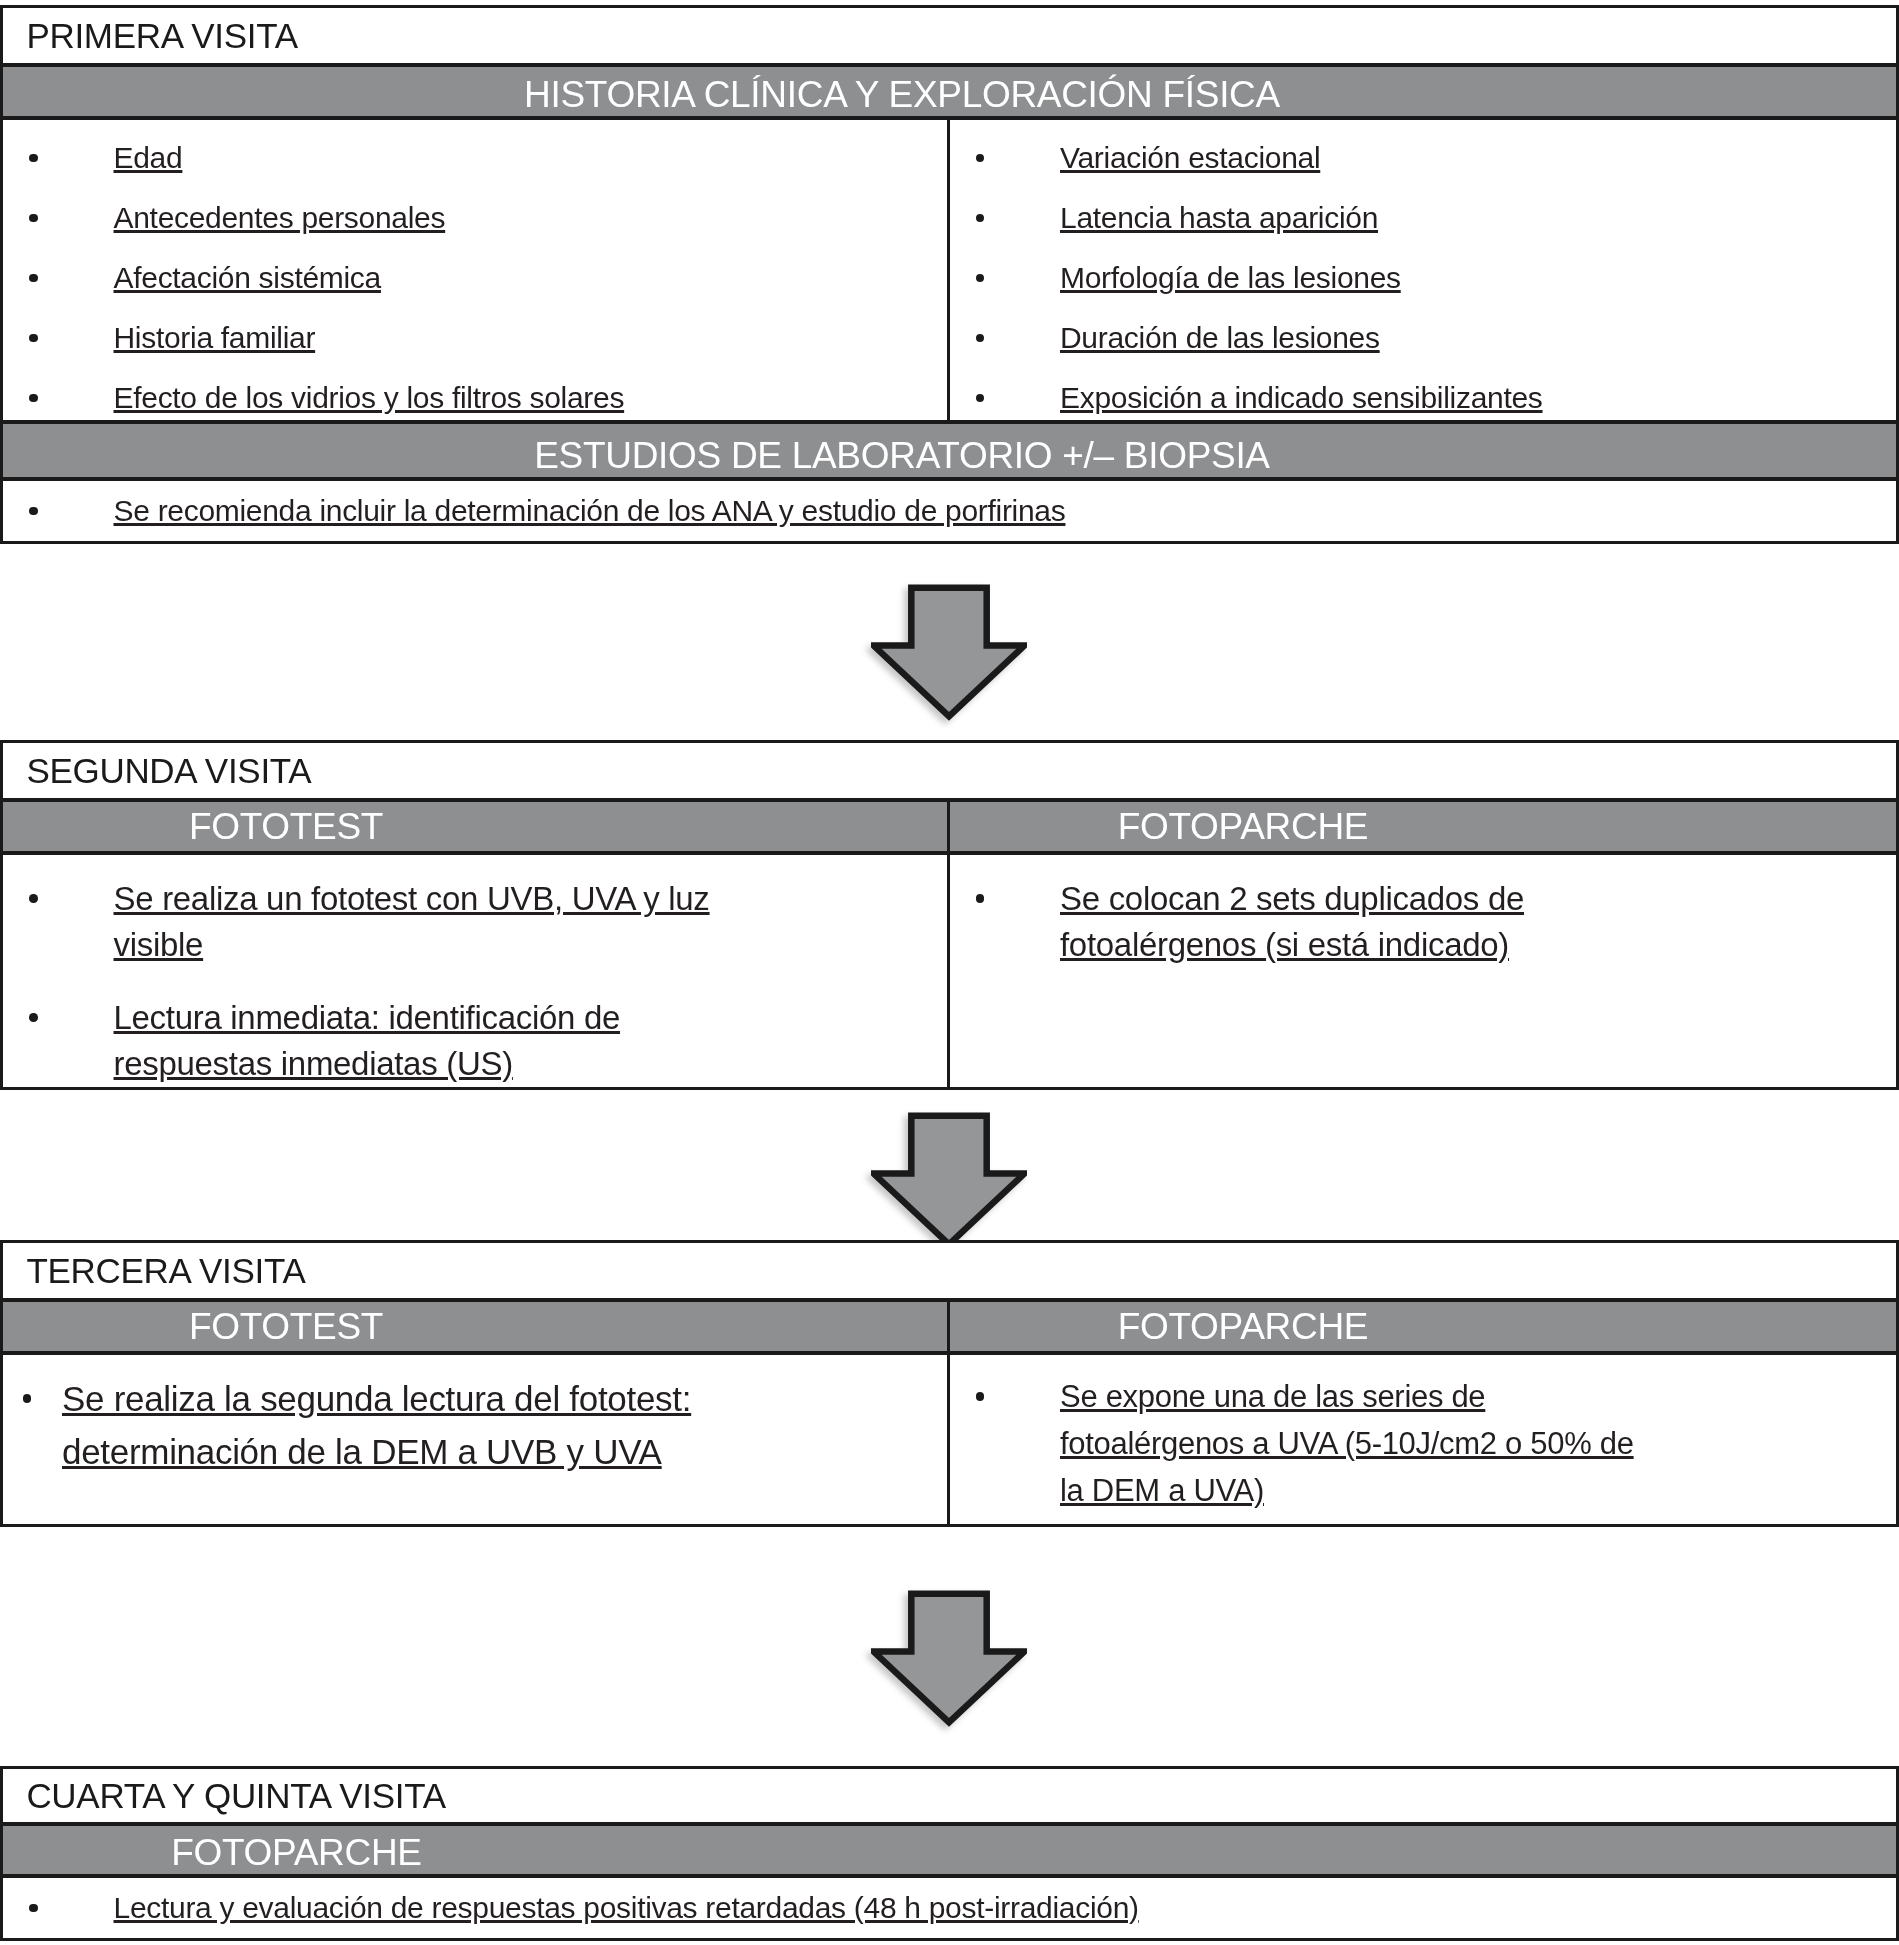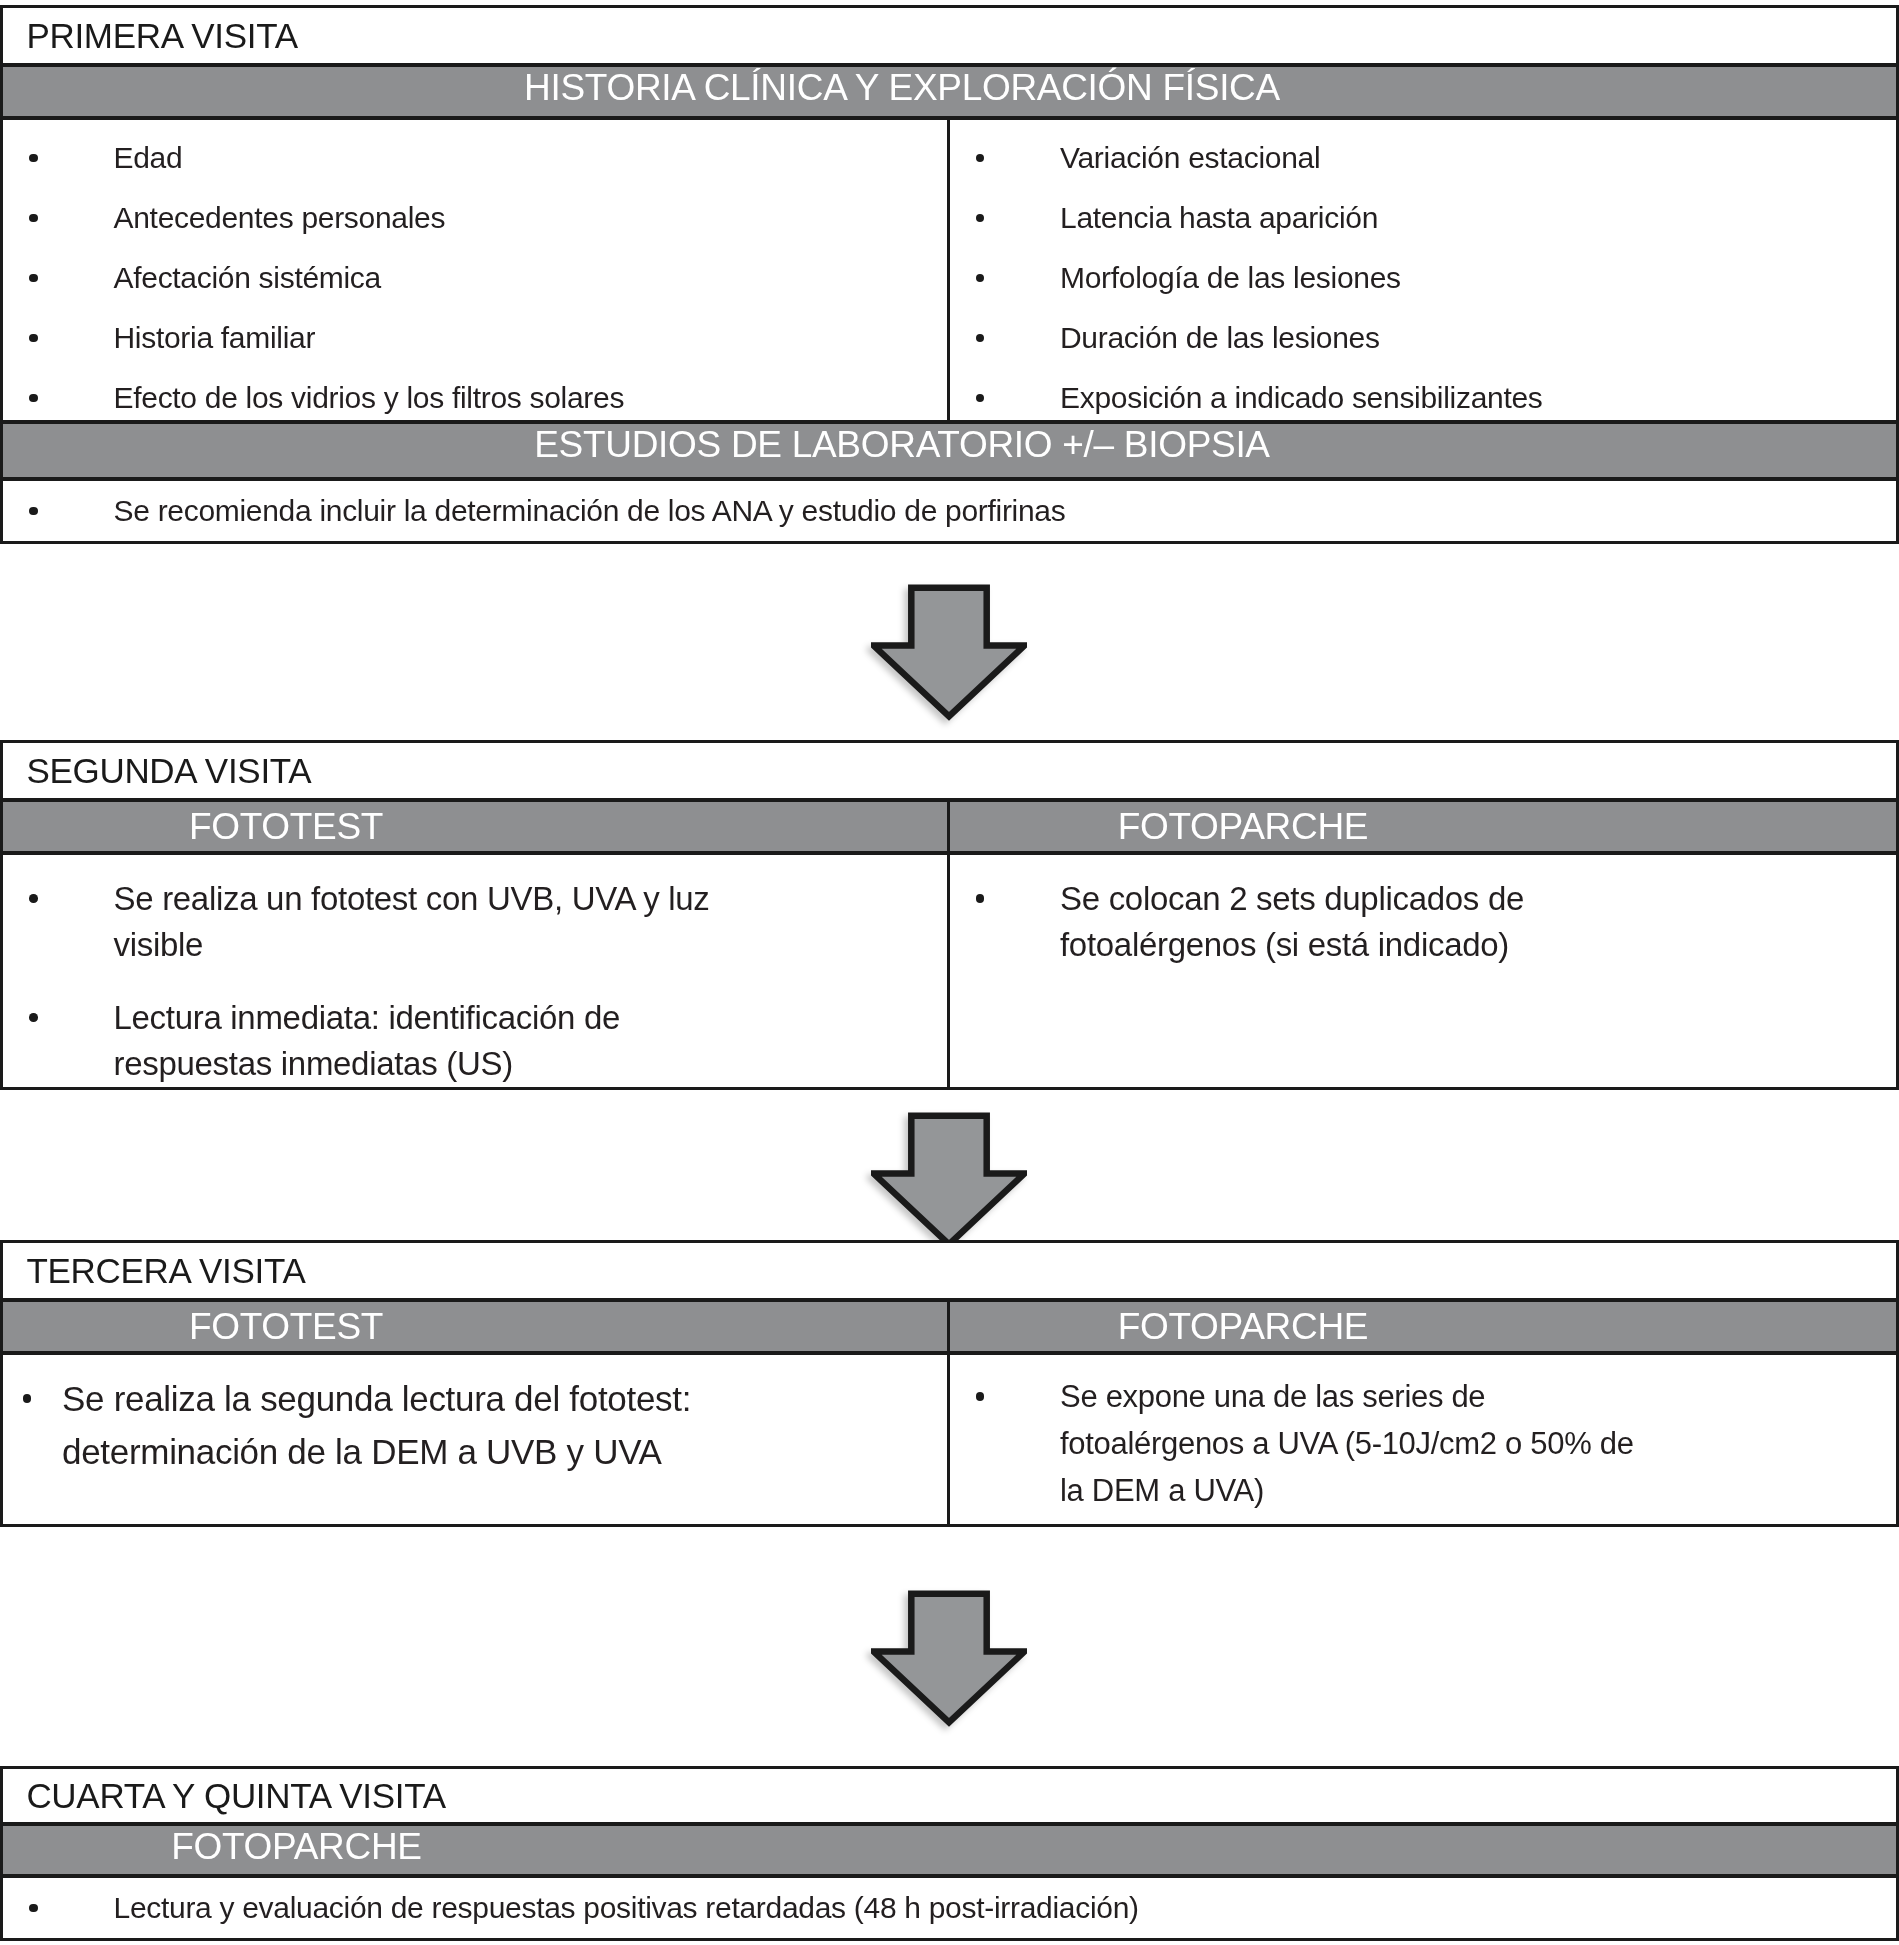--- a/index.html
+++ b/index.html
@@ -15,21 +15,21 @@
     box-sizing:border-box;
   }
   .title-row {
     display:flex; align-items:center;
     padding-left:23.4px; font-size:35px; color:#1a1a1a;
     background:#ffffff;
   }
   .band {
     background:#8e8f91; color:#ffffff;
     border-top:4.6px solid #1a1a1a; border-bottom:4.6px solid #1a1a1a;
-    box-sizing:border-box; display:flex; align-items:flex-start;
+    box-sizing:border-box; display:flex; align-items:flex-end;
     font-size:37px;
   }
   .band-center { justify-content:center; padding-right:95px; }
   .band-split { padding:0; }
   .band-cell {
     width:50%; height:100%; display:flex; align-items:center;
     box-sizing:border-box;
   }
   .band-cell.first { border-right:3.9px solid #1a1a1a; }
   .band-label-block { display:block; text-align:center; }
@@ -37,21 +37,21 @@
   .cols { display:flex; }
   .cell { width:50%; box-sizing:border-box; }
   .cell.first { border-right:3.9px solid #1a1a1a; }
   .bullet { display:flex; align-items:flex-start; }
   .bullet.centered { align-items:center; }
   .dot {
     flex:0 0 auto; width:8.5px; height:8.5px; border-radius:50%;
     background:#1a1a1a; margin-left:26px; margin-right:76px;
   }
   .dot.near { margin-left:19.5px; margin-right:31px; }
-  .bullet-text { white-space:pre-line; }
+  .bullet-text { white-space:pre-line;text-decoration:underline; }
   
   .v1-list { padding-top:7.8px; }
   .v1-list .bullet { height:60px; align-items:center; font-size:30px; }
   
   .v2-content { height:232px; box-sizing:border-box; padding-top:21px; }
   .v2-content .bullet { font-size:33px; line-height:46px; margin-bottom:27px; }
   .v2-content .dot { margin-top:18px; }
   
   .v3-left { height:169px; box-sizing:border-box; padding-top:17px;
              font-size:35px; line-height:53px; }

